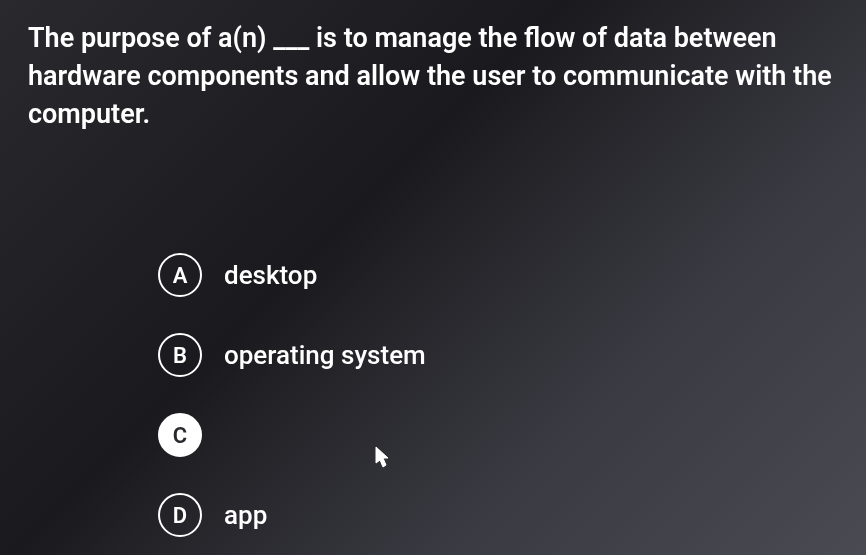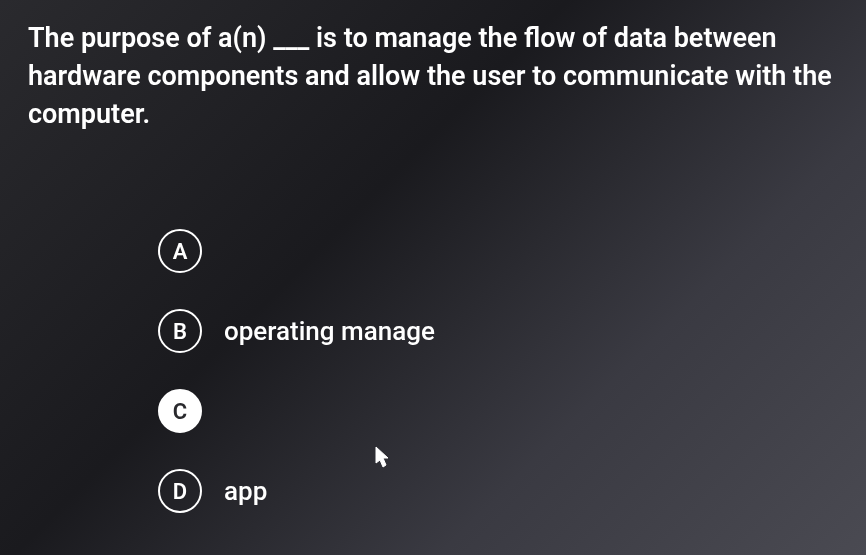--- a/index.html
+++ b/index.html
@@ -15,21 +15,21 @@
       color: #ffffff;
       padding: 20px 28px;
       position: relative;
       overflow: hidden;
     }
     .question-text {
       font-size: 27px;
       font-weight: 600;
       line-height: 1.4;
       color: #ffffff;
-      margin-bottom: 96px;
+      margin-bottom: 120px;
       max-width: 820px;
     }
     .options-container {
       margin-left: 130px;
       display: flex;
       flex-direction: column;
       gap: 36px;
     }
     .option-row {
       display: flex;
@@ -69,25 +69,26 @@
   </style>
 </head>
 <body>
 
 <div class="question-text">The purpose of a(n) ___ is to manage the flow of data between hardware components and allow the user to communicate with the computer.</div>
 
 <div class="options-container">
 
   <div class="option-row">
     <div class="option-letter">A</div>
+    <div class="option-text">desktop</div>
   </div>
 
   <div class="option-row">
     <div class="option-letter">B</div>
-    <div class="option-text">operating manage</div>
+    <div class="option-text">operating system</div>
   </div>
 
   <div class="option-row">
     <div class="option-letter selected">C</div>
   </div>
 
   <div class="option-row">
     <div class="option-letter">D</div>
     <div class="option-text">app</div>
   </div>

